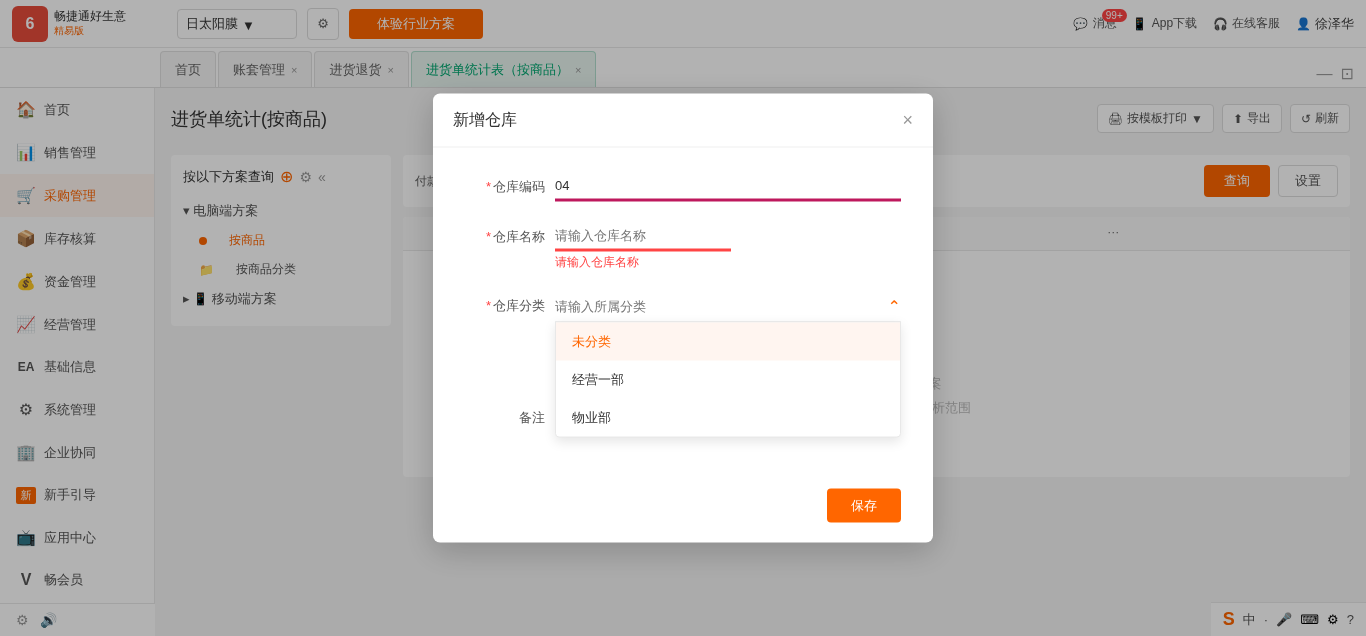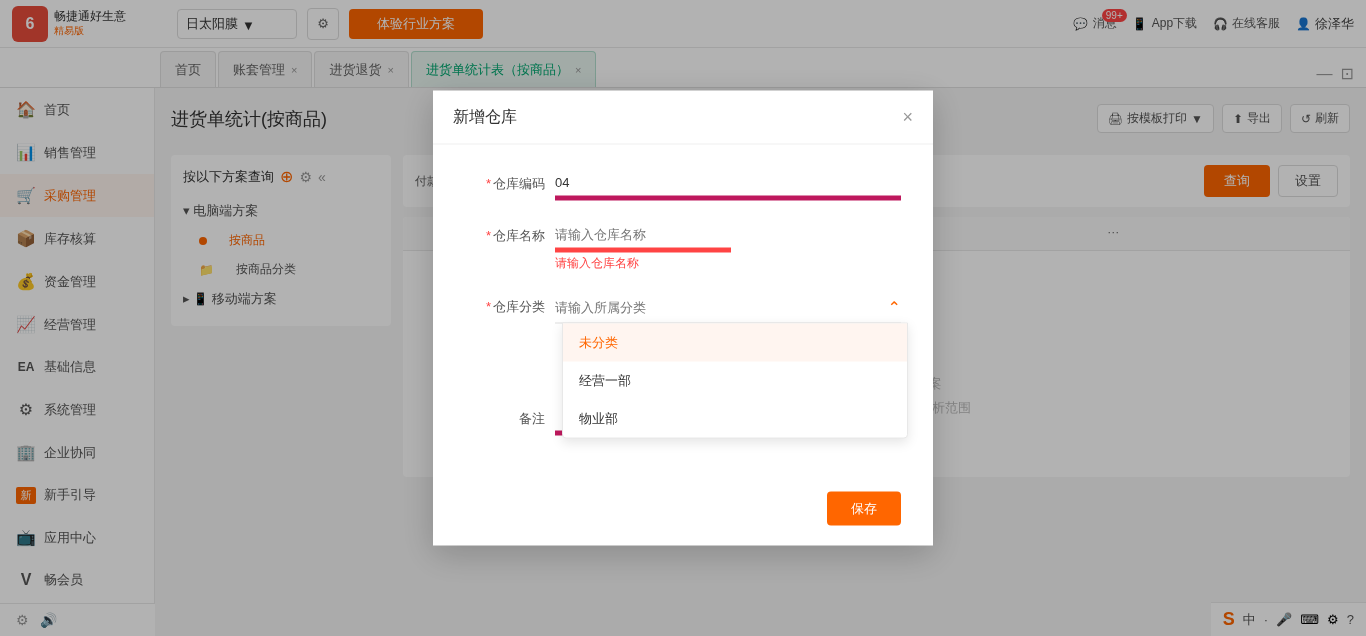--- a/index.html
+++ b/index.html
@@ -146,41 +146,41 @@
 
     
     .overlay {
       position: fixed; top: 0; left: 0; width: 100%; height: 100%;
       background: rgba(0,0,0,0.3); z-index: 100;
     }
 
     
     .modal {
       position: fixed; top: 50%; left: 50%; transform: translate(-50%, -50%);
-      background: #fff; border-radius: 0; width: 500px; z-index: 200;
+      background: #fff; border-radius: 7px; width: 500px; z-index: 200;
       box-shadow: 0 8px 32px rgba(0,0,0,0.2);
     }
     .modal-header {
       display: flex; align-items: center; justify-content: space-between;
       padding: 16px 20px; border-bottom: 1px solid #f0f0f0;
     }
     .modal-title { font-size: 16px; color: #333; font-weight: 500; }
     .modal-close { cursor: pointer; color: #999; font-size: 18px; }
     .modal-body { padding: 24px 32px; }
     .form-row { margin-bottom: 20px; display: flex; align-items: flex-start; }
     .form-label {
       width: 80px; text-align: right; color: #555; font-size: 13px;
       padding-top: 6px; flex-shrink: 0; margin-right: 10px; position: relative;
     }
     .form-label::before {
       content: '*'; color: #ff4444; margin-right: 2px;
     }
     .form-label.no-required::before { content: ''; }
     .form-input {
-      flex: 1; border: none; border-bottom: 5px solid #be185d;
+      flex: 1; border: none; border-bottom: 3px solid #be185d;
       padding: 6px 0; font-size: 13px; color: #333; outline: none;
     }
     .form-input.error { border-bottom-color: #ff4444; }
     .error-msg { color: #ff4444; font-size: 12px; margin-top: 2px; }
     .form-control-wrap { flex: 1; }
     .category-select-wrap {
       flex: 1; border: none; border-bottom: 1px solid #ddd;
       padding: 6px 0; display: flex; align-items: center; justify-content: space-between;
       cursor: pointer; position: relative;
     }
@@ -485,21 +485,21 @@
         <input class="form-input error" type="text" placeholder="请输入仓库名称" style="">
         <div class="error-msg">请输入仓库名称</div>
       </div>
     </div>
 
     <div class="form-row" style="position:relative;margin-top:20px;">
       <div class="form-label">仓库分类</div>
       <div class="category-select-wrap">
         <input type="text" placeholder="请输入所属分类" style="">
         <span class="chevron-up">⌃</span>
-        <div class="dropdown-list" style="position: absolute; top: 100%; left: 7px; width: 100%; margin-top: 0px;">
+        <div class="dropdown-list" style="position: absolute; top: 100%; left: 0px; width: 100%; margin-top: 0px;">
           <div class="dropdown-item selected">未分类</div>
           <div class="dropdown-item">经营一部</div>
           <div class="dropdown-item">物业部</div>
         </div>
       </div>
     </div>
 
     <div class="form-row" style="margin-top:80px;">
       <div class="form-label no-required">备注</div>
       <input class="form-input" type="text" style="">

